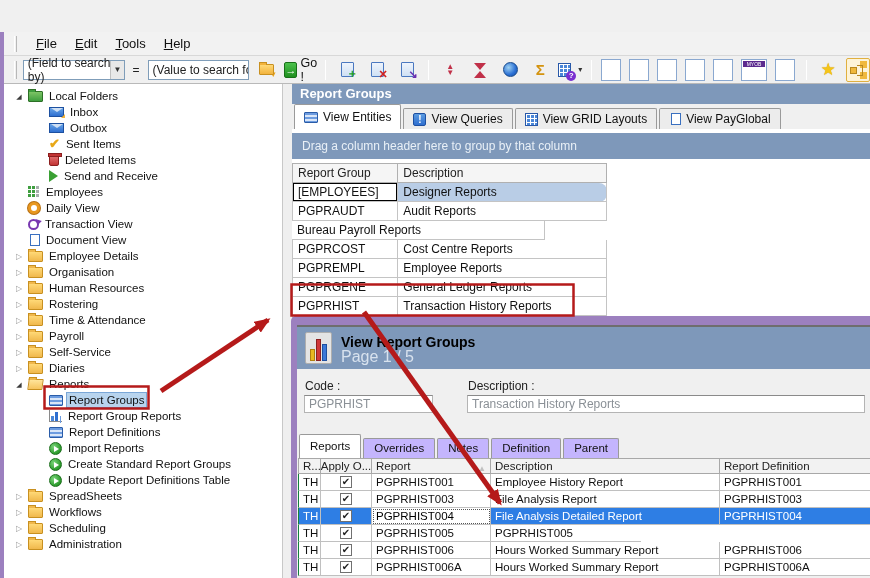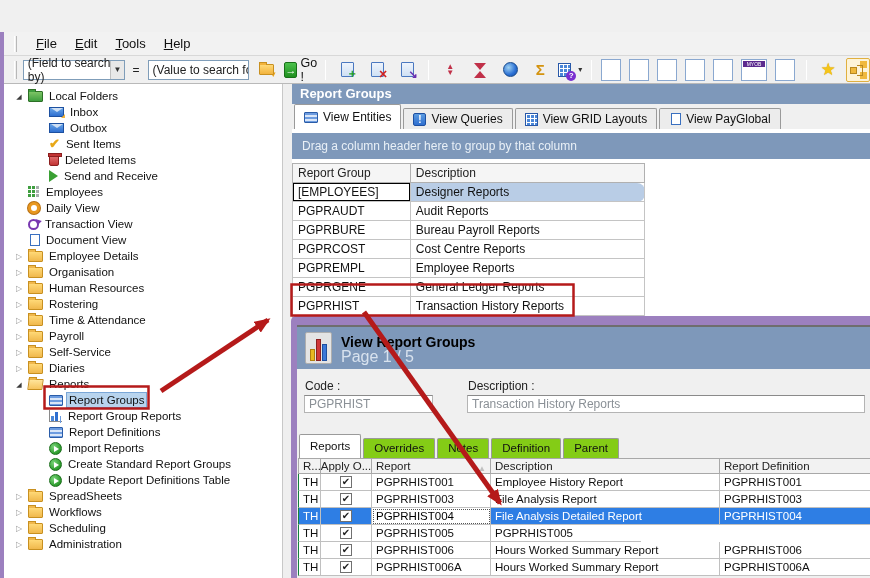--- a/index.html
+++ b/index.html
@@ -162,21 +162,21 @@
   .ic-query { width:13px; height:13px; background:linear-gradient(#5b9be0,#2f6fd0); border:1px solid #1d4fa0;
         border-radius:2px; color:#fff; font-weight:bold; font-size:10px; line-height:12px; text-align:center; }
   .ic-query::after { content:'!'; }
   .ic-vgrid { width:13px; height:13px; border:1px solid #2858a8;
         background:linear-gradient(#fff 1px,transparent 1px) 0 0/4px 4px,
                    linear-gradient(90deg,#fff 1px,transparent 1px) 0 0/4px 4px,#4a86d8; }
   .groupby { position:absolute; left:292px; top:133px; width:578px; height:26px; background:#7e98ba;
         color:#e9f0f7; font-size:12px; line-height:26px; padding-left:10px; }
 
   
-  .mgrid { position:absolute; left:292px; top:163px; width:353px; }
+  .mgrid { position:absolute; left:292px; top:163px; width:315px; }
   .mg-head { display:flex; height:20px; }
   .mg-hcell { background:#f5f5f5; border:1px solid #b0b0b0; border-left:none; font-size:12px; color:#222;
         line-height:18px; padding-left:5px; }
   .mg-hcell:first-child { border-left:1px solid #b0b0b0; }
   .mg-c1 { width:128px; } .mg-c2 { width:253px; }
   .g-row { display:flex; height:19px; background:#fff;border-radius:8px; }
   .g-row.selected { background:#b9cde6; }
   .g-cell { border-right:1px solid #c4c4c4; border-bottom:1px solid #c4c4c4; font-size:12px; color:#111;
         line-height:18px; padding-left:5px; white-space:nowrap; overflow:hidden; }
   .g-cell.c-code { width:128px; border-left:1px solid #c4c4c4; }
@@ -196,21 +196,21 @@
   .bar-r { width:5px; height:22px; background:#d03838; border:1px solid #8c1f1f; }
   .bar-b { width:5px; height:17px; background:#3a78d8; border:1px solid #1d4fa0; }
   .dlg-titles { margin-left:9px; }
   .dlg-title { color:#000000; font-size:14px; font-weight:bold; line-height:16px; }
   .dlg-page { color:#d8e2ee; font-size:16px; line-height:13px; }
   .dlg-body { position:absolute; left:6px; top:53px; width:573px; height:209px; background:#f0f0f0; }
   .fld-label { position:absolute; font-size:12px; color:#222; }
   .fld { position:absolute; height:18px; background:#fff; border:1px solid #b4b4b4; border-top-color:#8a8a8a;
         font-size:12px; color:#8a9096; line-height:16px; padding-left:4px; white-space:nowrap; overflow:hidden; }
   .dtabs { position:absolute; left:2px; top:64px; height:25px; display:flex; align-items:flex-end; }
-  .dtab { height:20px; line-height:19px; padding:0 10px; background:#84cc16; border:1px solid #9a9a9a;
+  .dtab { height:20px; line-height:19px; padding:0 10px; background:#c4b5fd; border:1px solid #9a9a9a;
         border-bottom:none; border-radius:2px 2px 0 0; margin-right:2px; font-size:11.5px; color:#111; }
   .dtab.active { height:24px; line-height:23px; background:#fff; }
   .dgrid { position:absolute; left:1px; top:89px; width:572px; }
   .dg-head { display:flex; height:16px; }
   .dg-hcell { background:#f2f2f2; border:1px solid #a8a8a8; border-left:none; font-size:11.5px; color:#222;
         line-height:14px; padding-left:4px; white-space:nowrap; overflow:hidden; position:relative; }
   .dg-head .dg-hcell:first-child { border-left:1px solid #a8a8a8; }
   .sort-asc { position:absolute; right:4px; top:3px; font-size:8px; color:#c0c0c0; }
   .sort-asc::after { content:'▲'; }
   .d-row { display:flex; height:17px; background:#fff; }
@@ -529,21 +529,20 @@
     </div>
     <div class="g-row selected focus-cell-row">
         <div class="g-cell c-code">[EMPLOYEES]</div>
         <div class="g-cell c-desc">Designer Reports</div>
       </div>
       <div class="g-row">
         <div class="g-cell c-code">PGPRAUDT</div>
         <div class="g-cell c-desc">Audit Reports</div>
       </div>
       <div class="g-row">
-        <div class="g-cell c-code">PGPRBURE</div>
         <div class="g-cell c-desc">Bureau Payroll Reports</div>
       </div>
       <div class="g-row">
         <div class="g-cell c-code">PGPRCOST</div>
         <div class="g-cell c-desc">Cost Centre Reports</div>
       </div>
       <div class="g-row">
         <div class="g-cell c-code">PGPREMPL</div>
         <div class="g-cell c-desc">Employee Reports</div>
       </div>

